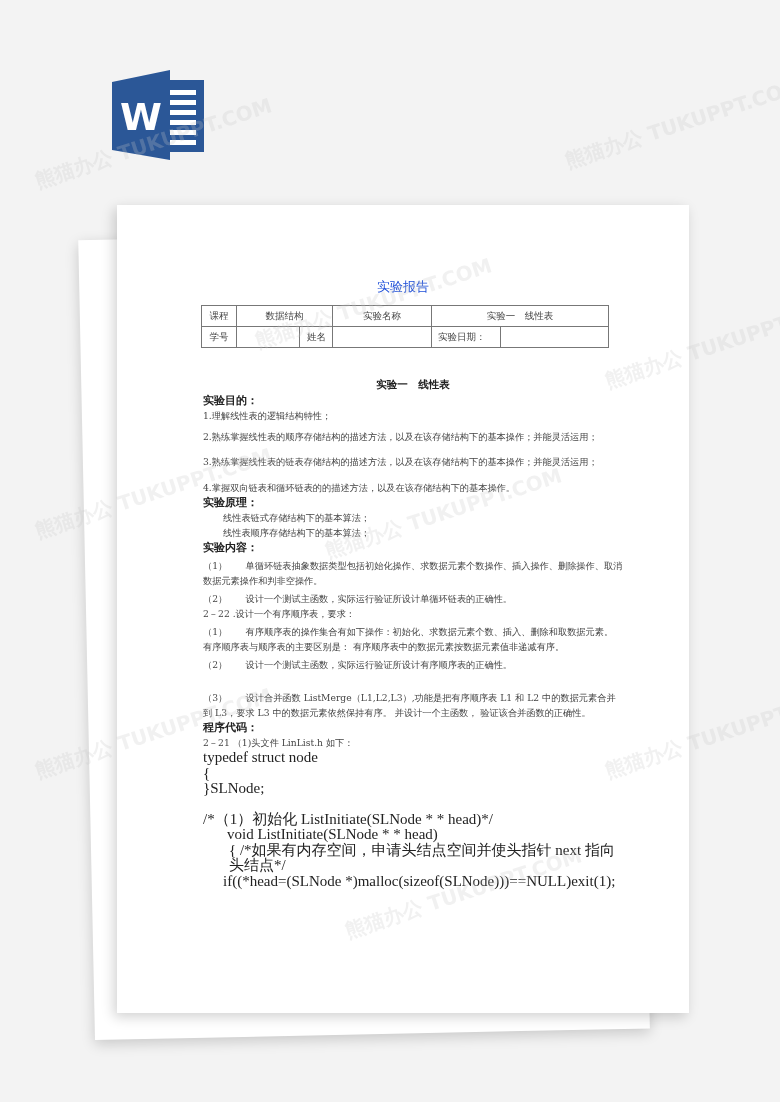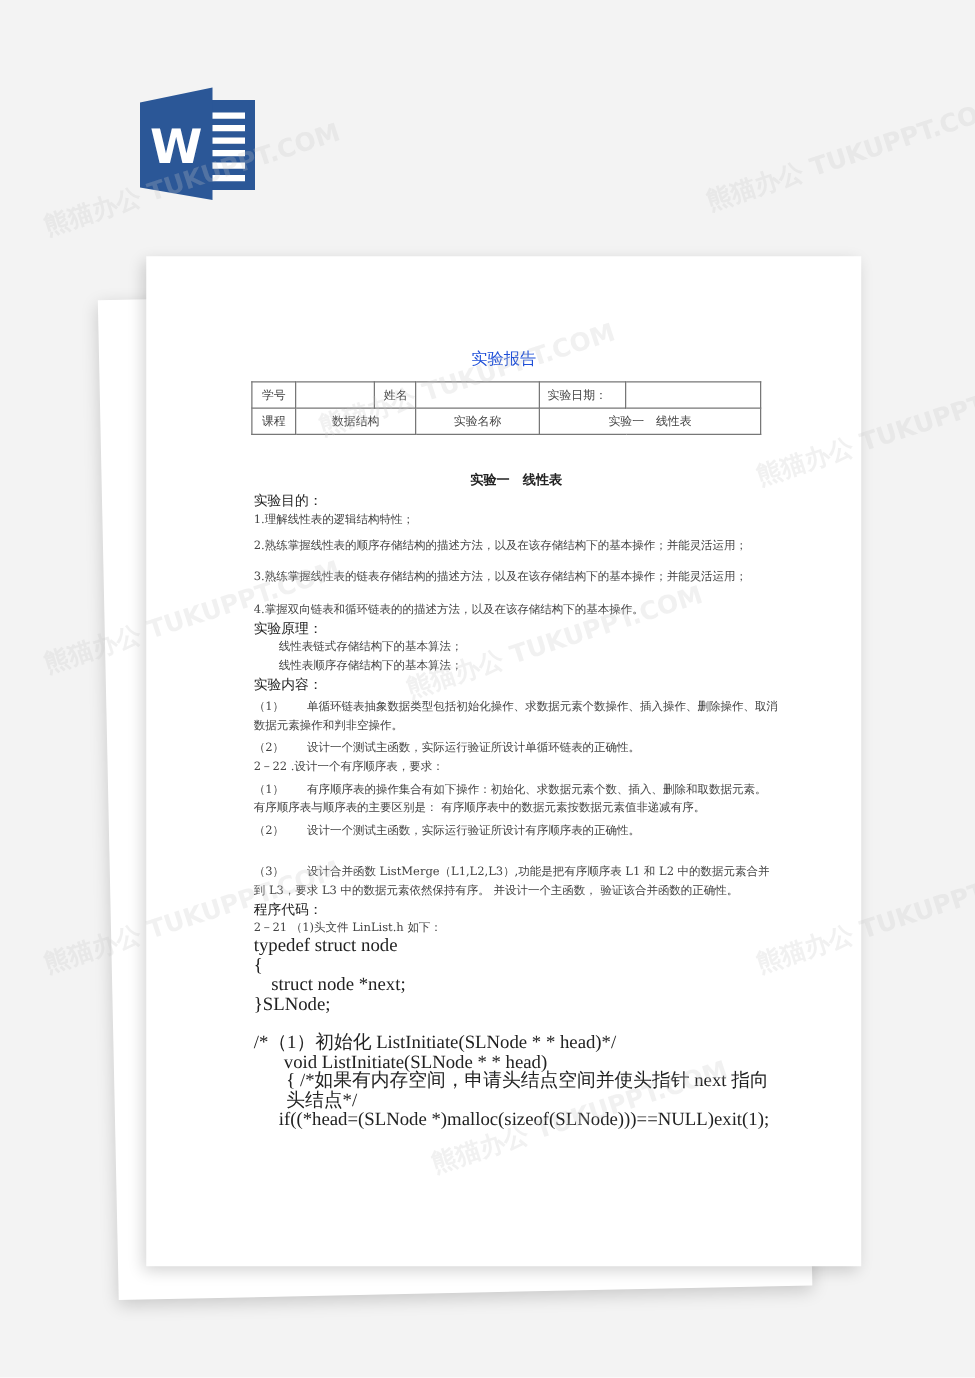--- a/index.html
+++ b/index.html
@@ -35,21 +35,21 @@
     border-collapse:collapse; font-size:9.5px; color:#444;
   }
   table.info td { border:1px solid #777; height:20px; padding:0 6px; }
   .c { text-align:center; }
   .r { text-align:right; }
   .body {
     position:absolute; left:86px; top:172px; width:420px;
     font-size:9.2px; color:#444; line-height:15px;
   }
   .sec-title { text-align:center; font-family:"DejaVu Sans","Liberation Sans",sans-serif; font-weight:bold; font-size:10.5px; color:#222; margin-bottom:1px; }
-  .h { font-family:"DejaVu Sans","Liberation Sans",sans-serif; font-weight:normal; font-size:11px; color:#222; line-height:15px; }
+  .h { font-family:"DejaVu Sans","Liberation Sans",sans-serif; font-weight:bold; font-size:11px; color:#222; line-height:15px; }
   .p { margin:0; }
   .gap { margin-bottom:7px; }
   .ind { padding-left:20px; }
   .code { font-family:Liberation Serif, serif; font-size:15px; color:#222; line-height:15.5px; }
   .wm {
     position:absolute; font-family:"DejaVu Sans","Liberation Sans",sans-serif;
     font-size:20px; font-weight:bold; color:rgba(200,200,200,0.25);
     transform:rotate(-18deg); white-space:nowrap; pointer-events:none;
   }
 </style>
@@ -73,32 +73,32 @@
 </div>
 
 <div class="paper-back"></div>
 
 <div class="paper">
   <div class="doc-title">实验报告</div>
 
   <table class="info">
     <tbody>
         <tr>
+      <td class="c" style="width:22px">课程</td>
+      <td class="c" colspan="2">数据结构</td>
+      <td class="c" style="width:86px">实验名称</td>
+      <td class="c" colspan="2">实验一　线性表</td>
+    </tr>
+    <tr>
       <td class="c">学号</td>
       <td style="width:50px"></td>
       <td class="r" style="width:20px">姓名</td>
       <td></td>
       <td style="width:56px">实验日期：</td>
       <td></td>
-    </tr>
-    <tr>
-      <td class="c" style="width:22px">课程</td>
-      <td class="c" colspan="2">数据结构</td>
-      <td class="c" style="width:86px">实验名称</td>
-      <td class="c" colspan="2">实验一　线性表</td>
     </tr>
   </tbody>
     </table>
 
   <div class="body">
     <div class="sec-title">实验一　线性表</div>
 
     <div class="h">实验目的：</div>
     <p class="p gap">1.理解线性表的逻辑结构特性；</p>
     <p class="p gap" style="line-height:22px;margin-top:-4px">2.熟练掌握线性表的顺序存储结构的描述方法，以及在该存储结构下的基本操作；并能灵活运用；</p>
@@ -115,21 +115,20 @@
     <p class="p">2－22 .设计一个有序顺序表，要求：</p>
     <p class="p" style="margin-top:3px">（1）　　有序顺序表的操作集合有如下操作：初始化、求数据元素个数、插入、删除和取数据元素。 有序顺序表与顺序表的主要区别是： 有序顺序表中的数据元素按数据元素值非递减有序。</p>
     <p class="p" style="margin-top:3px">（2）　　设计一个测试主函数，实际运行验证所设计有序顺序表的正确性。</p>
     <p class="p" style="margin-top:18px">（3）　　设计合并函数 ListMerge（L1,L2,L3）,功能是把有序顺序表 L1 和 L2 中的数据元素合并到 L3，要求 L3 中的数据元素依然保持有序。 并设计一个主函数， 验证该合并函数的正确性。</p>
 
     <div class="h">程序代码：</div>
     <p class="p">2－21 （1)头文件 LinList.h 如下：</p>
     <div class="code">
       <div>typedef struct node</div>
       <div>{</div>
-      <div style="padding-left:14px">struct node *next;</div>
       <div>}SLNode;</div>
       <div style="height:15px"></div>
       <div>/*（1）初始化  ListInitiate(SLNode * * head)*/</div>
       <div style="padding-left:24px">void ListInitiate(SLNode * * head)</div>
       <div style="padding-left:26px">{  /*如果有内存空间，申请头结点空间并使头指针  next 指向头结点*/</div>
       <div style="padding-left:20px">if((*head=(SLNode *)malloc(sizeof(SLNode)))==NULL)exit(1);</div>
     </div>
   </div>
 </div>
 

